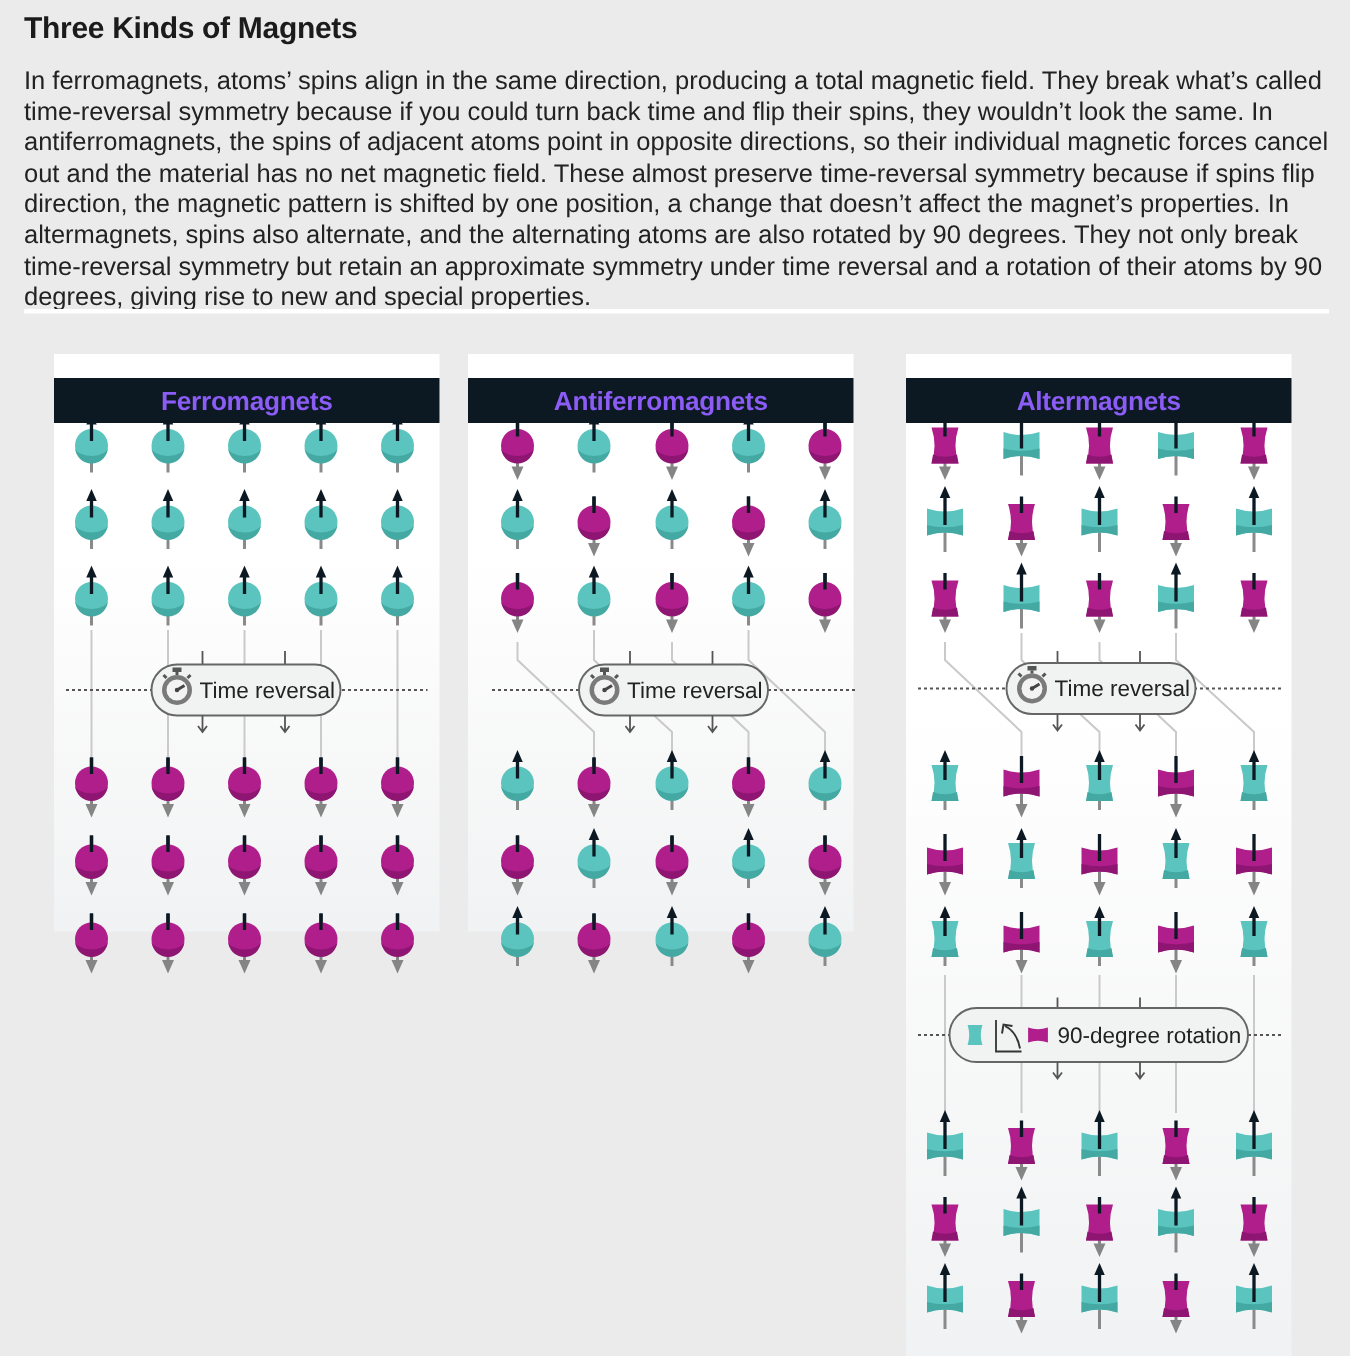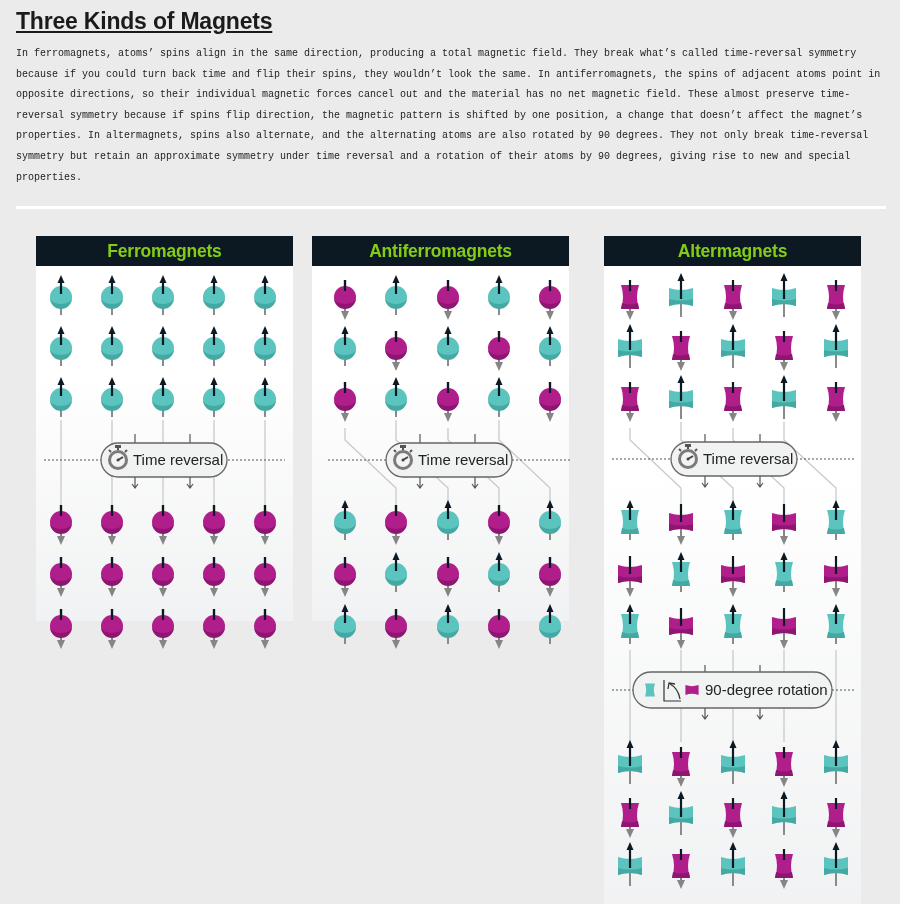--- a/index.html
+++ b/index.html
@@ -1,21 +1,21 @@
 <!DOCTYPE html>
 <html><head>
 <meta charset="utf-8">
 <style>
   html,body{margin:0;padding:0;}
   body{width:900px;height:904px;background:#ebebeb;position:relative;overflow:hidden;font-family:"Liberation Sans","DejaVu Sans",sans-serif;color:#1e1e1e;}
-  .title{position:absolute;left:16px;top:8px;font-size:23px;font-weight:bold;letter-spacing:-0.2px;color:#1b1b1b;text-decoration:underline;}
-  .intro{position:absolute;left:16px;top:44px;width:872px;font-size:10px;line-height:20.6px;color:#222;font-family:Liberation Mono, monospace;}
+  .title{position:absolute;left:16px;top:8px;font-size:20px;font-weight:bold;letter-spacing:-0.2px;color:#1b1b1b;}
+  .intro{position:absolute;left:16px;top:44px;width:872px;font-size:17px;line-height:20.6px;color:#222;}
   .rule{position:absolute;left:16px;top:206px;width:870px;height:3px;background:#ffffff;}
   .panel{position:absolute;top:236px;width:257px;background:linear-gradient(#ffffff 0%,#ffffff 35%,#f1f2f3 100%);}
-  .panel-head{height:30px;background:#0c1923;color:#84cc16;font-weight:bold;font-size:17.5px;text-align:center;line-height:31px;letter-spacing:-0.2px;}
+  .panel-head{height:30px;background:#0c1923;color:#8b5cf6;font-weight:bold;font-size:17.5px;text-align:center;line-height:31px;letter-spacing:-0.2px;margin-top:16px;}
   svg.art{position:absolute;left:0;top:0;}
   .pill-label{font-family:"Liberation Sans","DejaVu Sans",sans-serif;font-size:15px;fill:#222;}
 </style>
 </head>
 <body>
 
 <div class="title">Three Kinds of Magnets</div>
 <div class="intro">In ferromagnets, atoms’ spins align in the same direction, producing a total magnetic field. They break what’s called time-reversal symmetry because if you could turn back time and flip their spins, they wouldn’t look the same. In antiferromagnets, the spins of adjacent atoms point in opposite directions, so their individual magnetic forces cancel out and the material has no net magnetic field. These almost preserve time-reversal symmetry because if spins flip direction, the magnetic pattern is shifted by one position, a change that doesn’t affect the magnet’s properties. In altermagnets, spins also alternate, and the alternating atoms are also rotated by 90 degrees. They not only break time-reversal symmetry but retain an approximate symmetry under time reversal and a rotation of their atoms by 90 degrees, giving rise to new and special properties.</div>
 <div class="rule"></div>
 

